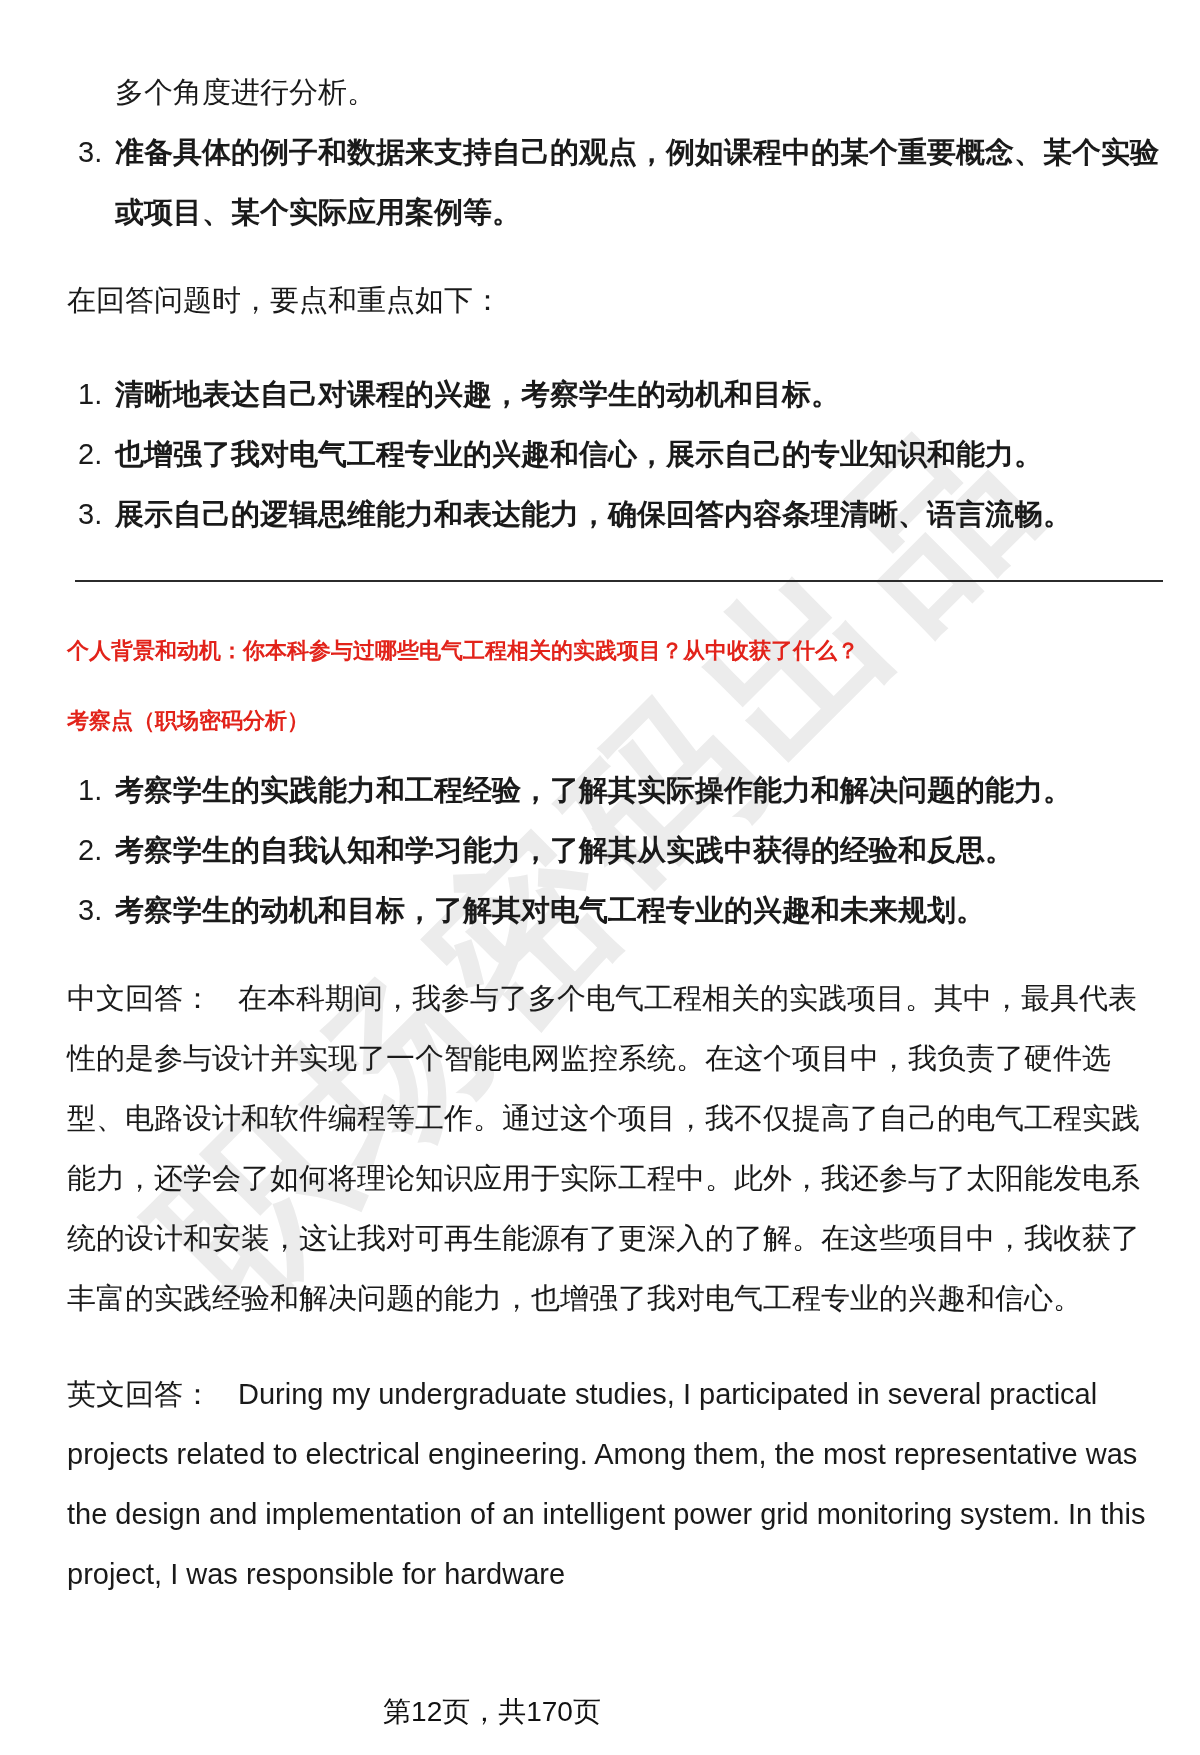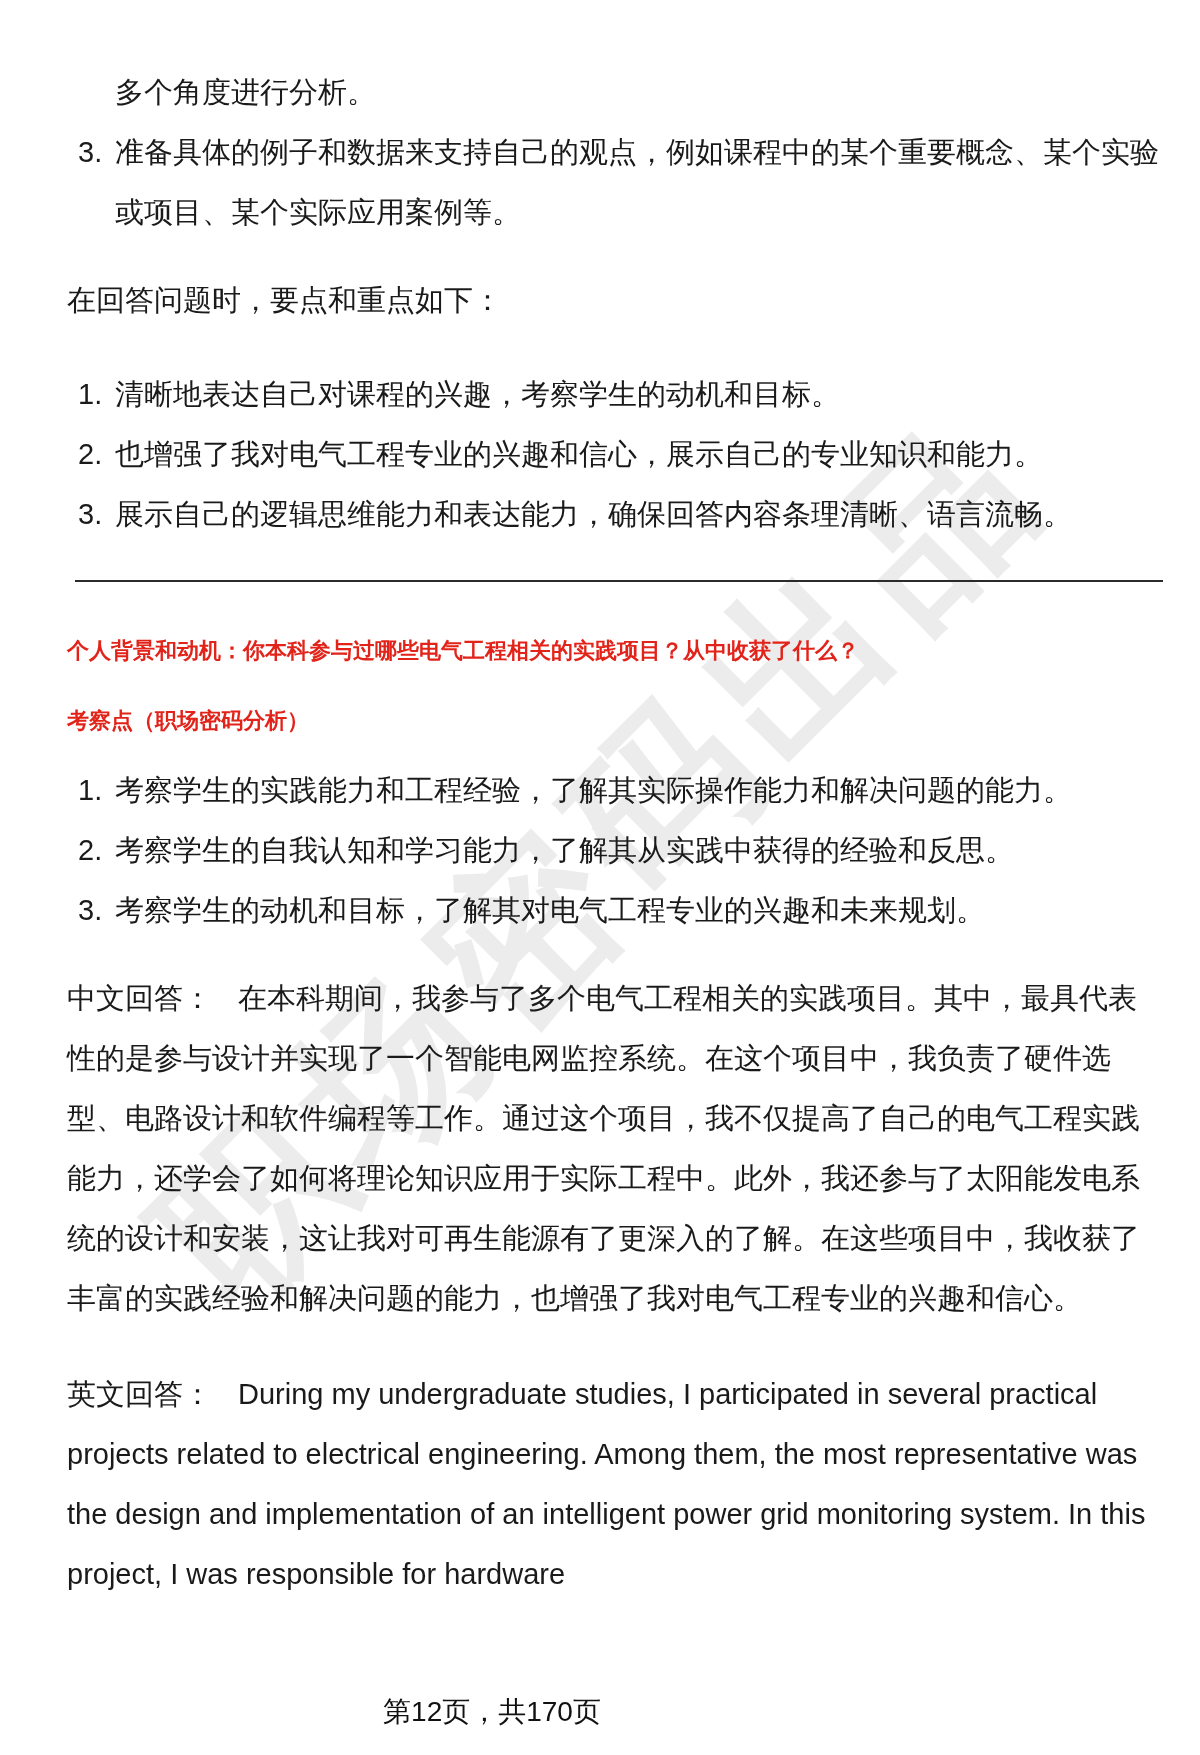--- a/index.html
+++ b/index.html
@@ -28,21 +28,21 @@
   .content{
     position:relative;
     z-index:1;
     padding:62px 35px 0 67px;
     font-size:29px;
     line-height:60px;
   }
   .cont-line{padding-left:48px;}
   .li{display:flex;}
   .li .num{flex:none;width:48px;padding-left:11px;box-sizing:border-box;}
-  .li .txt{flex:1;}
+  .li .txt{flex:1;font-weight:bold;}
   .intro{margin-top:28px;}
   .list-keypoints{margin-top:34px;}
   .divider{
     border:none;
     border-top:2px solid #2b2b2b;
     margin:36px 0 0 8px;
     width:1088px;
   }
   .heading{
     margin-top:34px;

